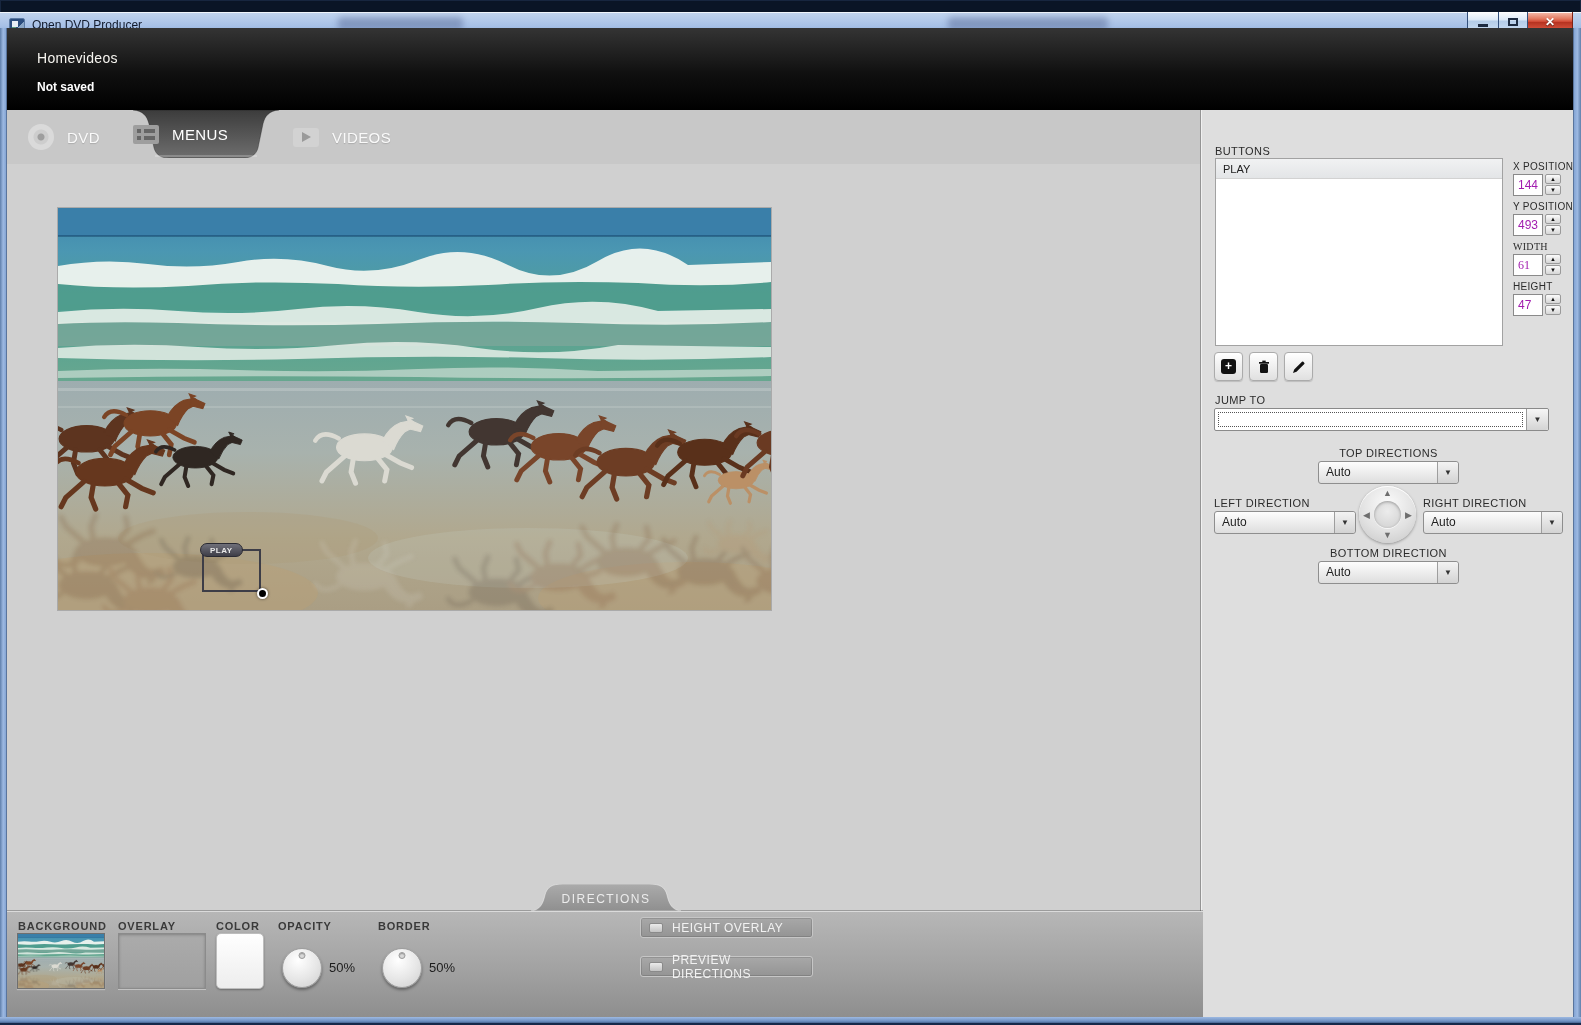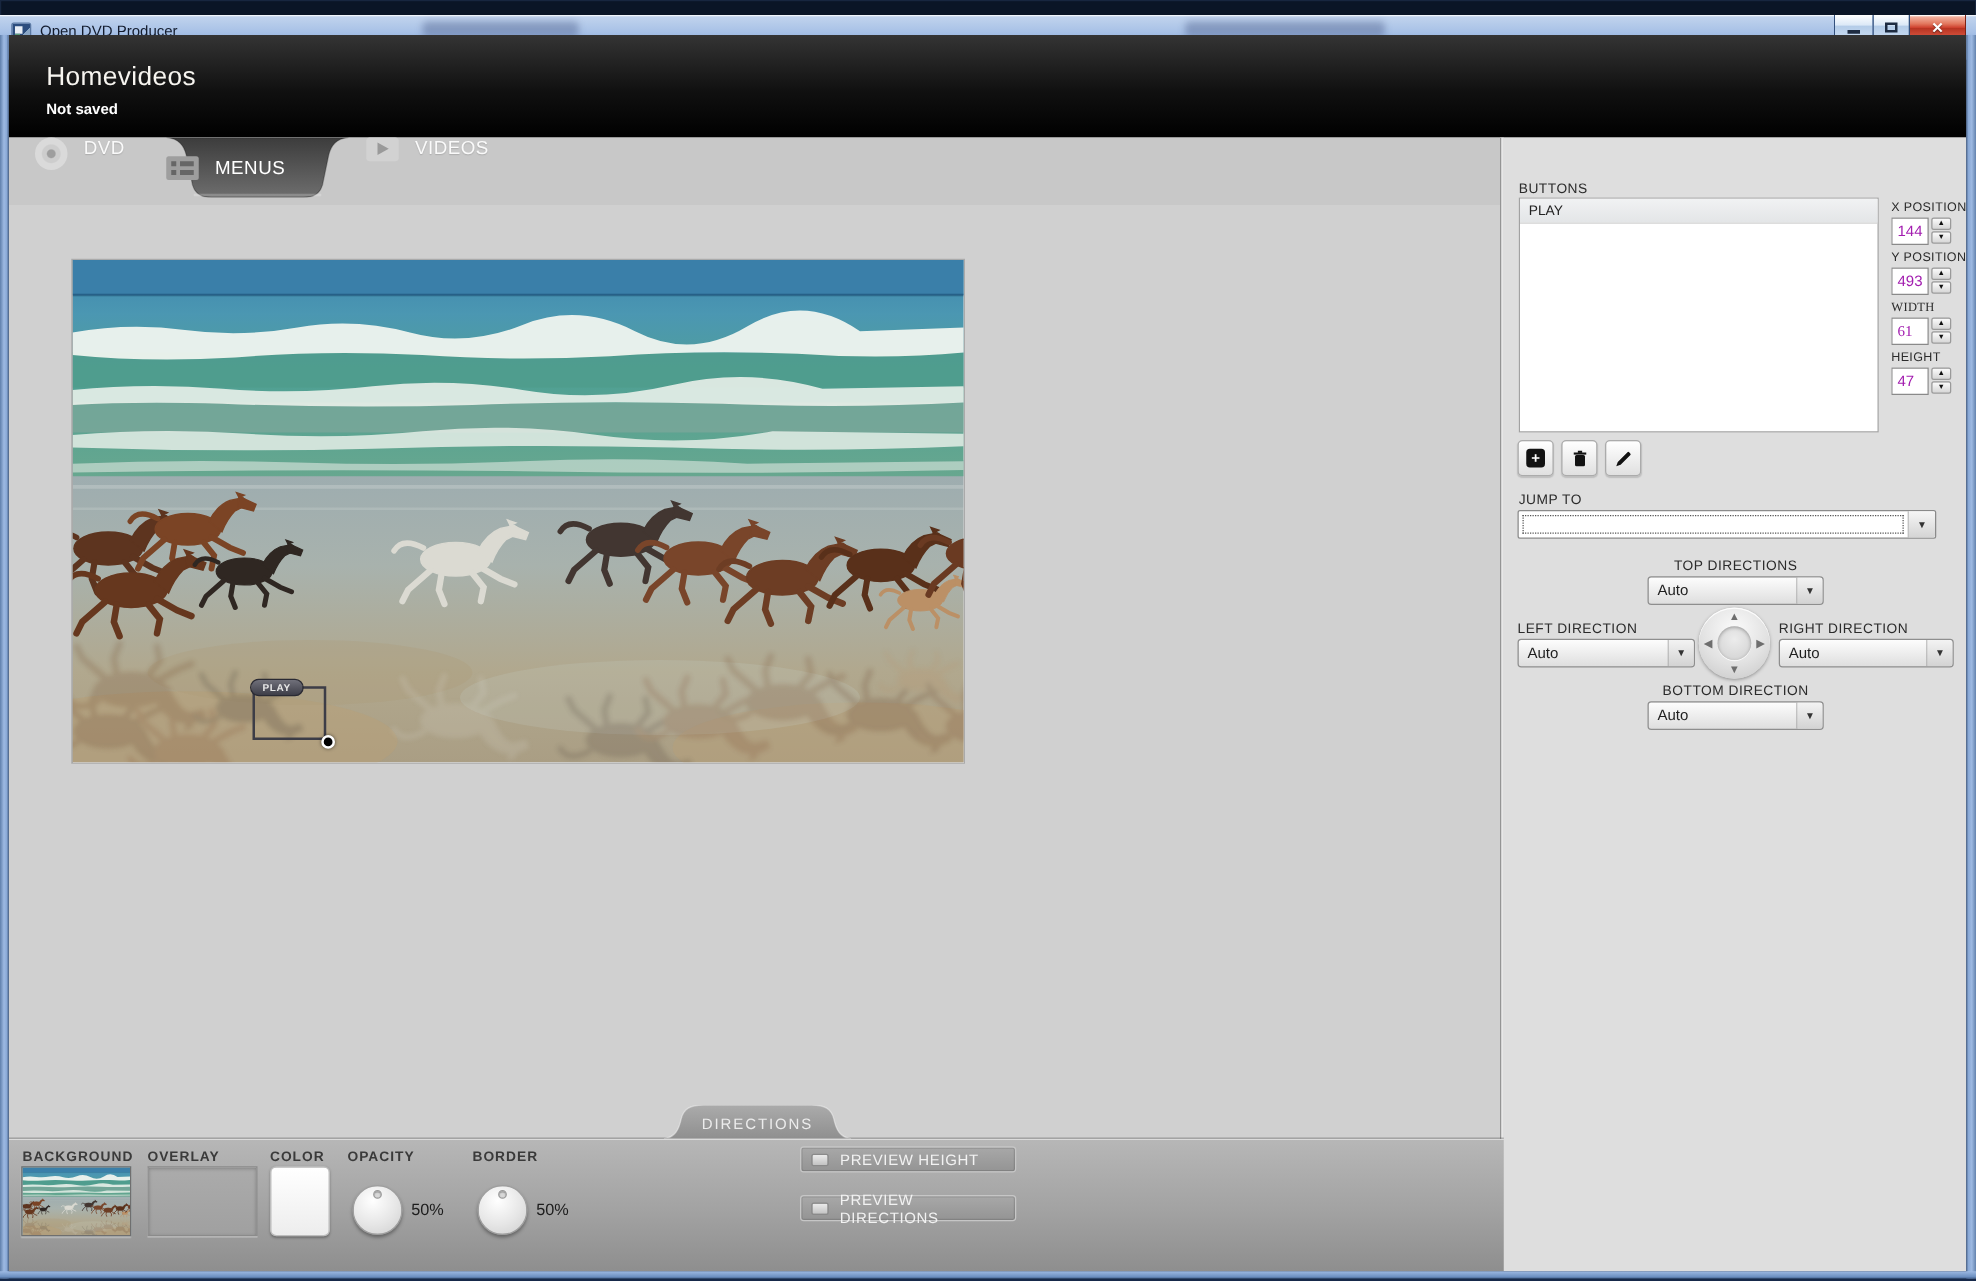--- a/index.html
+++ b/index.html
@@ -44,26 +44,26 @@
     background:linear-gradient(#9db9e2, #6e91c2 70%, #44628e); border-bottom:2px solid #16294a; }
 
   
   .content { position:absolute; left:7px; top:28px; right:8px; bottom:8px; background:#d0d0d0; overflow:hidden; }
   .texture { background-image:
       repeating-linear-gradient(90deg, rgba(255,255,255,.05) 0 1px, rgba(0,0,0,.03) 1px 2px, transparent 2px 4px),
       repeating-linear-gradient(0deg, rgba(255,255,255,.05) 0 1px, rgba(0,0,0,.02) 1px 2px, transparent 2px 5px); }
 
   .header-band { position:absolute; left:0; top:0; width:100%; height:82px;
     background:linear-gradient(#343434 0%, #101010 55%, #000 100%); }
-  .header-title { position:absolute; left:30px; top:22px; font-size:21px; letter-spacing:.3px; color:#f7f5f0; }
+  .header-title { position:absolute; left:30px; top:22px; font-size:14px; letter-spacing:.3px; color:#f7f5f0; }
   .header-status { position:absolute; left:30px; top:52px; font-size:12px; font-weight:bold; color:#fff; }
 
   .tabbar { position:absolute; left:0; top:82px; width:1196px; height:54px; background:#c8c8c8; }
 
-  .tab-plain { position:absolute; top:0; height:54px; display:flex; align-items:flex-start; gap:13px; cursor:default; }
+  .tab-plain { position:absolute; top:0; height:54px; display:flex; align-items:center; gap:13px; cursor:default; }
   .tab-label { font-size:15px; color:#fafafa; letter-spacing:.4px; text-shadow:0 1px 1px rgba(0,0,0,.15); }
   .disc-icon { width:26px; height:26px; border-radius:50%;
     background:radial-gradient(circle, #9e9e9e 0 3px, #cdcdcd 4px 7px, #dadada 8px 13px); }
   .videos-icon { width:26px; height:19px; border-radius:3px; background:#d2d2d2; position:relative; }
   .videos-icon::after { content:""; position:absolute; left:9px; top:4px;
     border-left:9px solid #9a9a9a; border-top:5.5px solid transparent; border-bottom:5.5px solid transparent; }
 
   .tab-menus { position:absolute; left:126px; top:0; width:146px; height:48px; }
   .tab-menus svg { position:absolute; left:0; top:0; }
   .tab-menus-inner { position:absolute; inset:0; display:flex; align-items:center; justify-content:flex-start; gap:13px; }
@@ -450,21 +450,21 @@
       <div class="knob-pct" style="left:322px;">50%</div>
 
       <div class="panel-label" style="left:371px;">BORDER</div>
       <div class="knob" style="left:375px;">
         <span class="knob-dot"></span>
       </div>
       <div class="knob-pct" style="left:422px;">50%</div>
 
       <div class="preview-btn" style="top:6px;">
         <span class="led-square"></span>
-        <span class="preview-btn-label">PREVIEW HEIGHT</span>
+        <span class="preview-btn-label">HEIGHT OVERLAY</span>
       </div>
       <div class="preview-btn" style="top:45px;">
         <span class="led-square"></span>
         <span class="preview-btn-label">PREVIEW DIRECTIONS</span>
       </div>
     </div>
 
   </div>
 </div>
 

